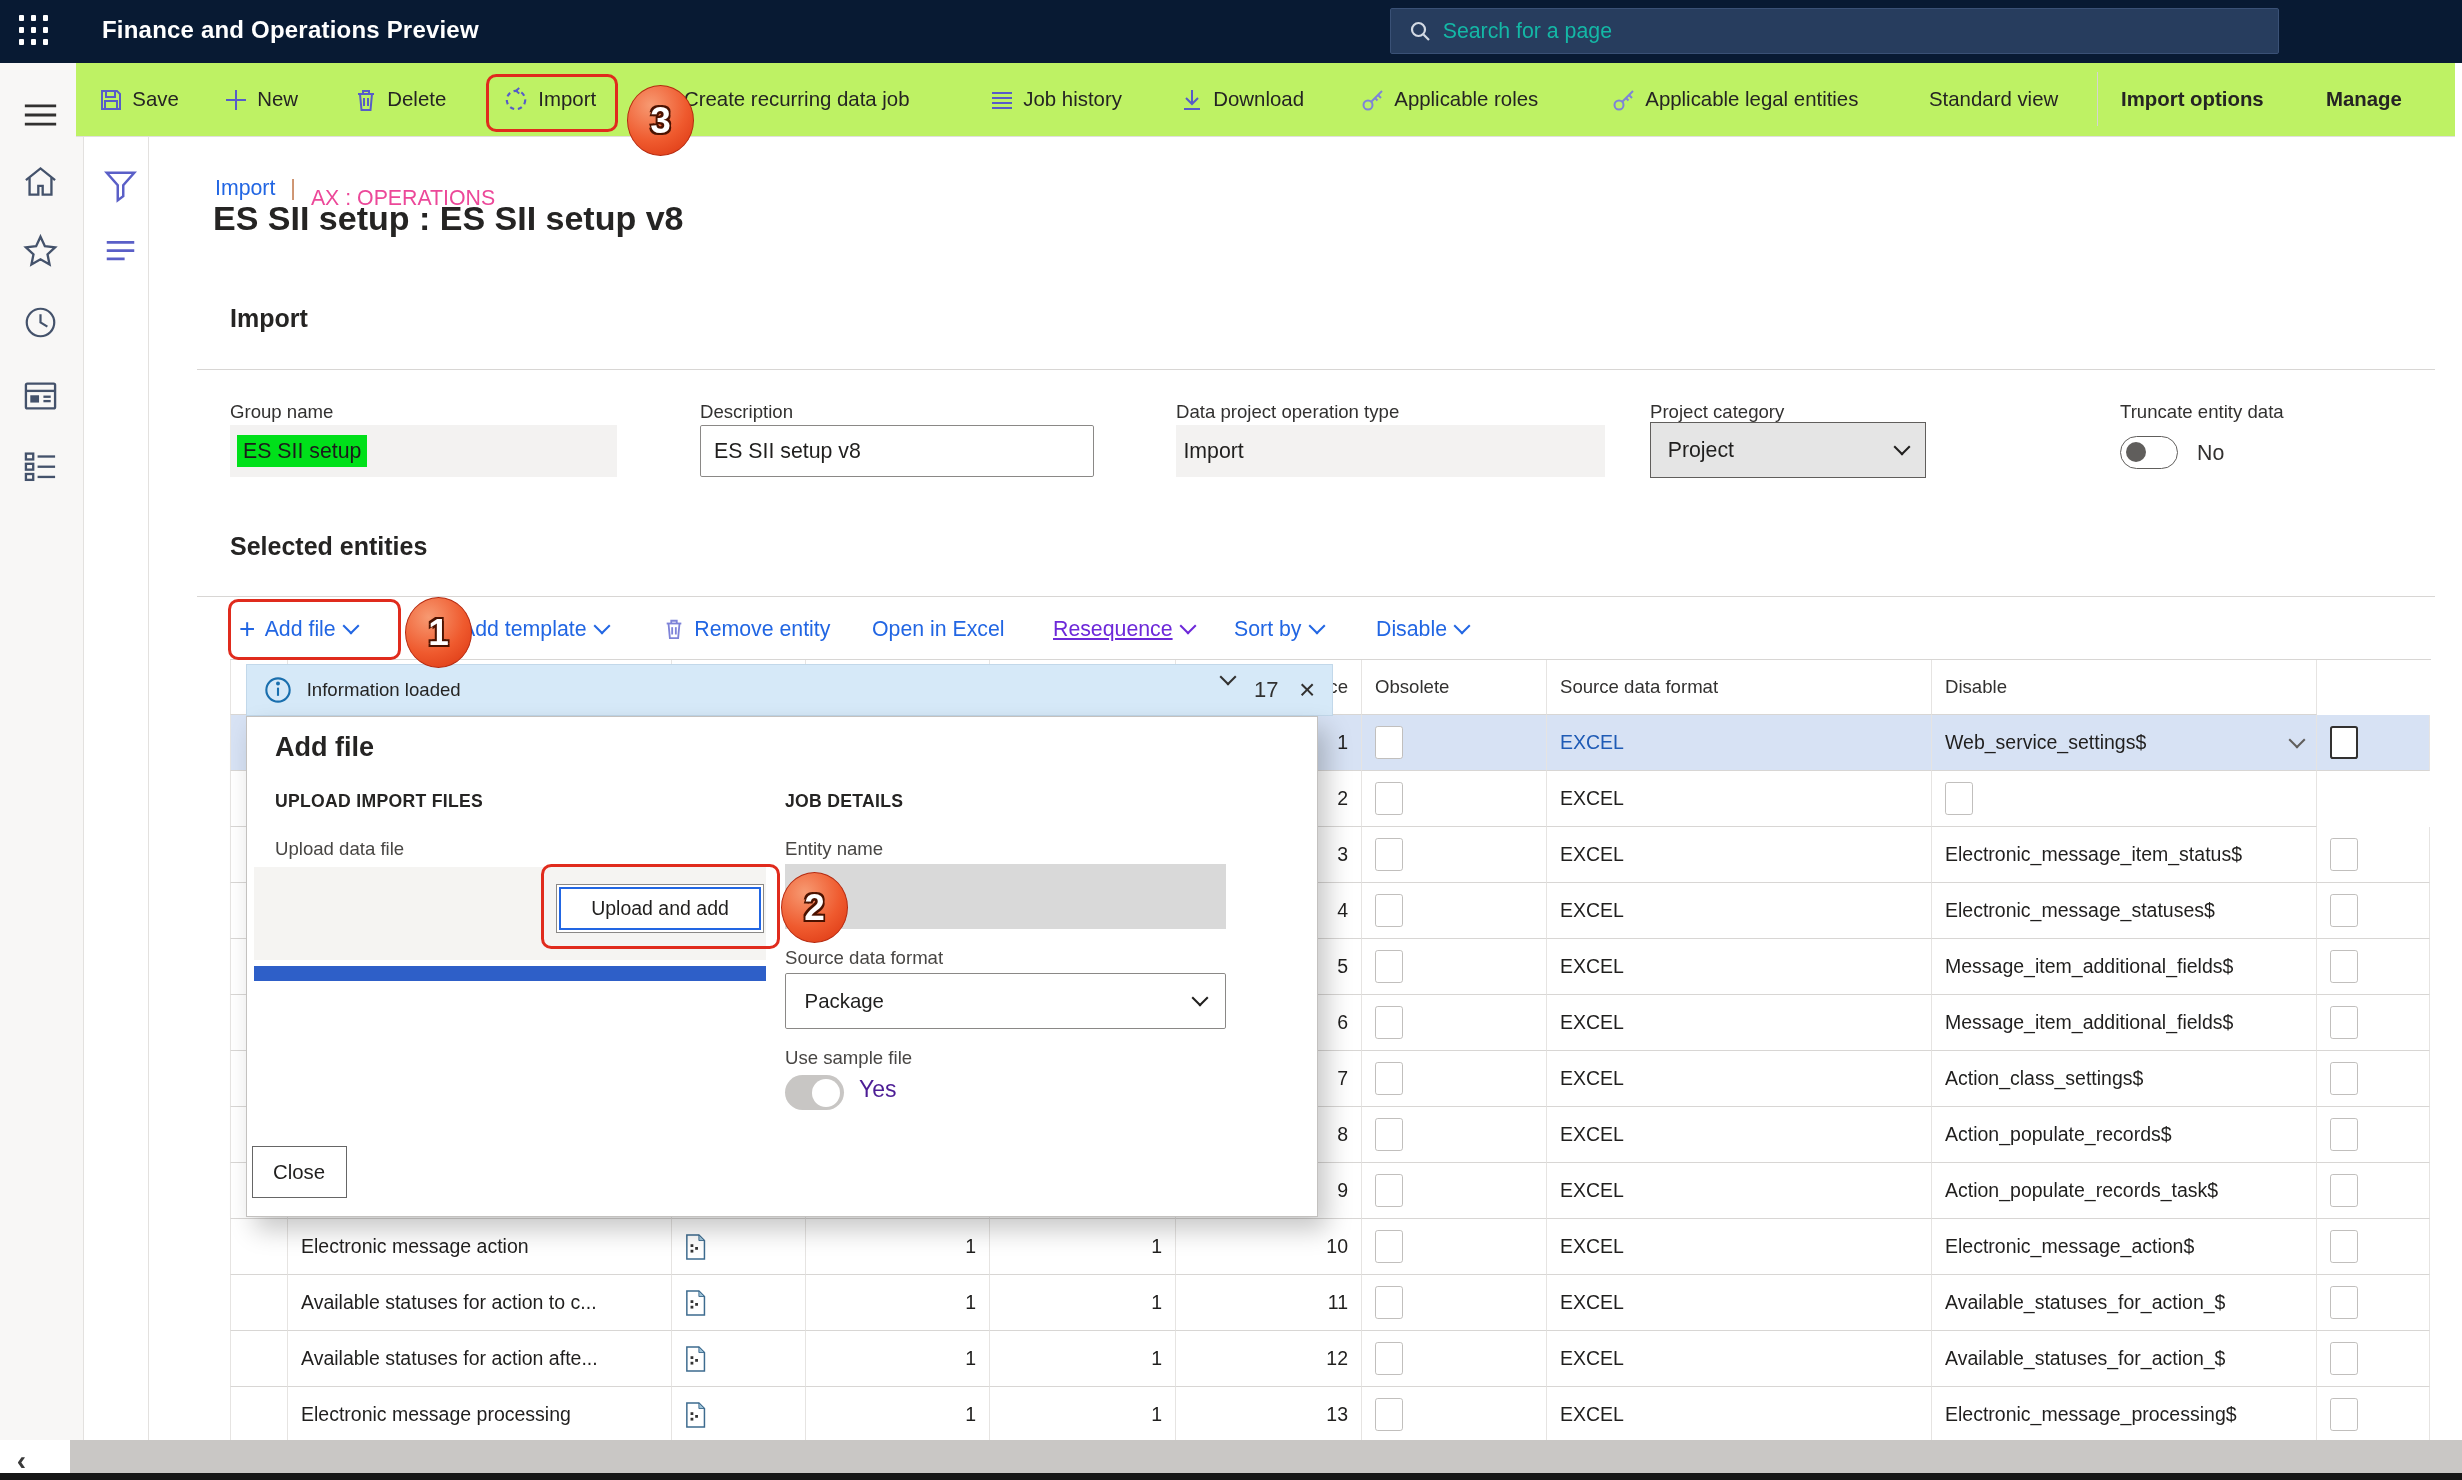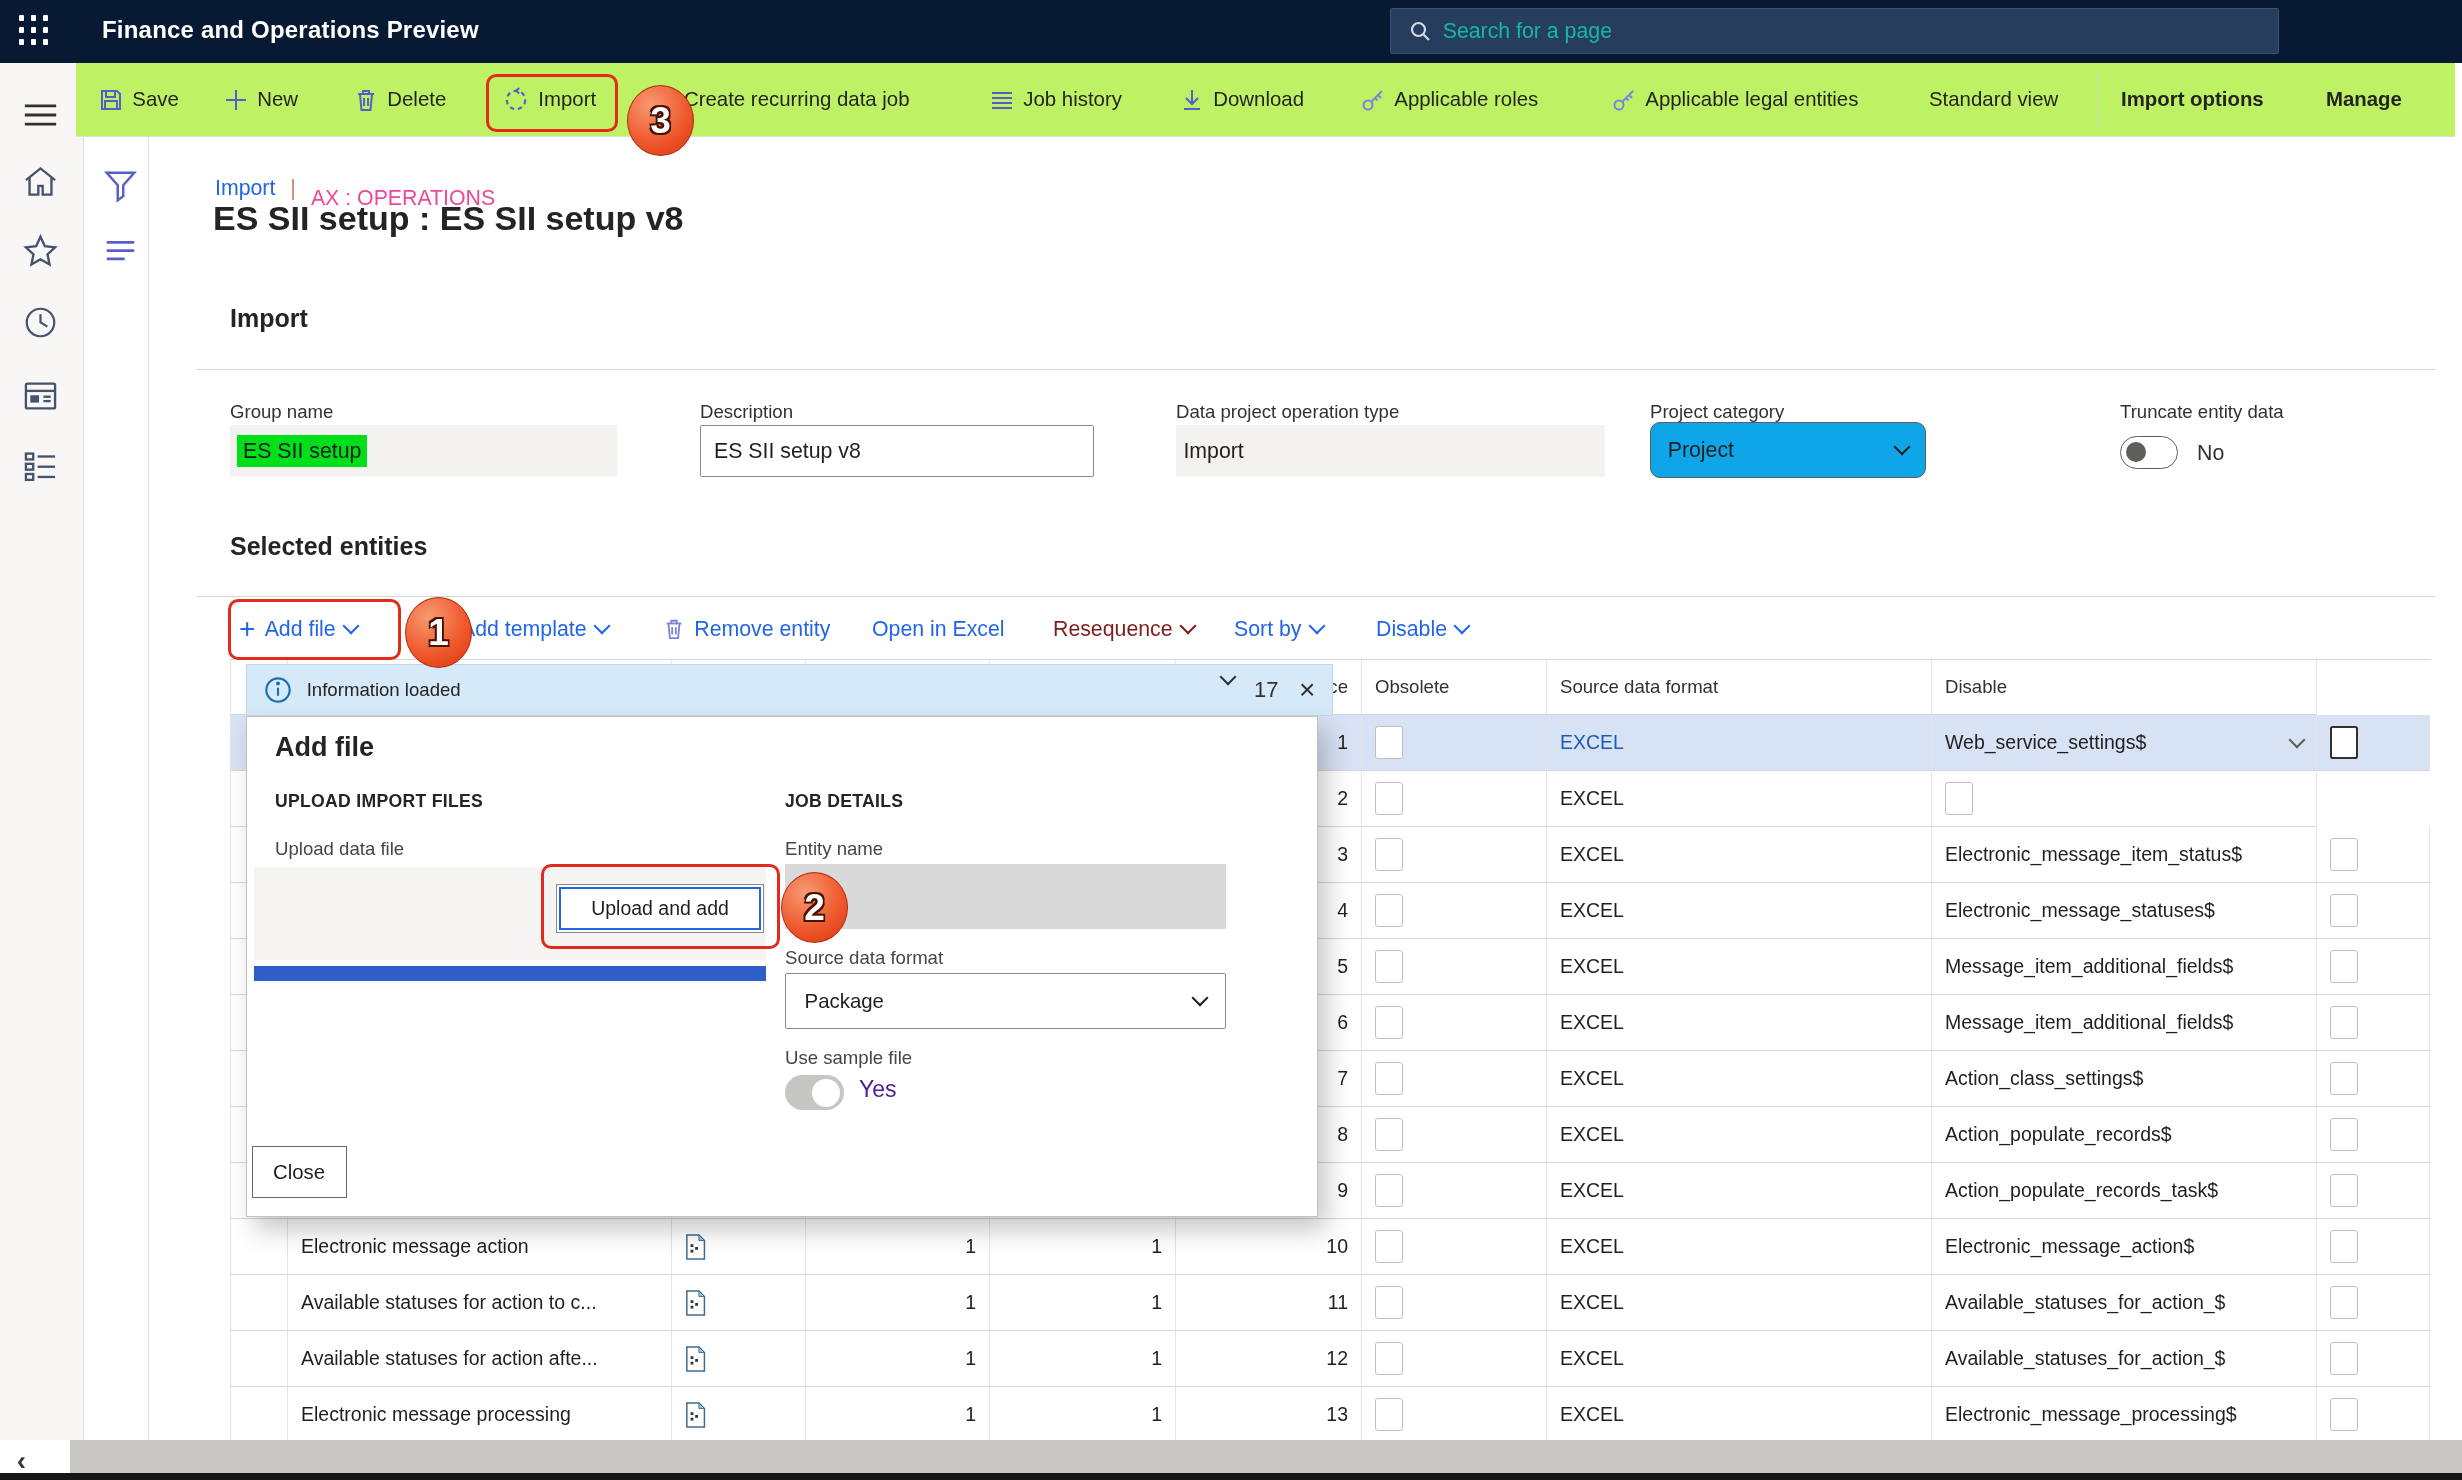--- a/index.html
+++ b/index.html
@@ -35,33 +35,33 @@
   .breadcrumb .ctx { color:#ec4899;margin-top:21px; }
   .page-title { position:absolute; left:213px; top:199px; font-size:34px; font-weight:bold; color:#252423; }
   .section-title { position:absolute; font-size:25px; font-weight:bold; color:#252423; }
   .hr { position:absolute; left:197px; width:2238px; height:0.9px; background:#d8d6d4; }
   
   .fld-label { position:absolute; font-size:18.6px; color:#323130; }
   .ro-box { position:absolute; height:52px; background:#f3f2f1; display:flex; align-items:center; padding:0 7.4px; font-size:21.3px; color:#201f1e;}
   .hl-green { background:#00e01a; padding:3.7px 5.6px; color:#1b1b1b; }
   input.txt { position:absolute; height:52px; border:1.9px solid #8a8886; border-radius:1.9px; font-size:21.3px;
     font-family:"Liberation Sans",sans-serif; color:#201f1e; padding:0 13px; background:#fff;}
-  .select { position:absolute; height:56px; border:1.9px solid #605e5c; border-radius:10px; background:#0ea5e9;
+  .select { position:absolute; height:56px; border:1.9px solid #605e5c; border-radius:0; background:#e5e5e5;
     display:flex; align-items:center; justify-content:space-between; padding:0 16.7px; font-size:21.3px; color:#201f1e; cursor:pointer;}
   .chev { width:12px; height:12px; border-right:2.2px solid currentColor; border-bottom:2.2px solid currentColor;
     transform:rotate(45deg); display:inline-block; margin-top:-5.6px;}
   .toggle-off { position:absolute; width:58px; height:33px; border:1.9px solid #605e5c; border-radius:17.6px; background:#fff; cursor:pointer;}
   .toggle-off i { position:absolute; left:4.6px; top:4.6px; width:20.4px; height:20.4px; background:#605e5c; border-radius:50%; }
   .toggle-on-dis { position:absolute; width:59px; height:35px; border-radius:18.6px; background:#c8c6c4; }
   .toggle-on-dis i { position:absolute; right:3.7px; top:3.7px; width:28px; height:28px; background:#fff; border-radius:50%; }
   .toggle-side { position:absolute; font-size:21.3px; color:#323130; }
   
   .et-item { position:absolute; top:605px; height:48px; display:flex; align-items:center; gap:9.3px;
     font-size:21.3px; color:#2266e3; cursor:pointer; white-space:nowrap;}
-  .et-item.gray { color:#7f1d1d; }
+  .et-item.gray { color:#6d28d9;text-decoration:underline; }
   .plus { font-size:28px; font-weight:400; line-height:18.6px; }
   
   #tablewrap { position:absolute; left:230px; top:659px; width:2201px; height:790px; overflow:hidden; }
   .trow { display:grid; grid-template-columns:58px 384px 134px 184px 186px 186px 185px 385px 385px 113px; height:56px; background:#fff;}
   .trow.thead { border-top:0.9px solid #d8d6d4; }
   .tc { border-right:0.9px solid #e6e4e2; border-bottom:0.9px solid #d8d6d4; display:flex; align-items:center;
     padding:0 13px; font-size:19.5px; color:#201f1e; overflow:hidden; white-space:nowrap;}
   .tc:first-child { border-left:0.9px solid #e6e4e2; }
   .thead .tc { font-size:18.6px; color:#323130; }
   .c-num { justify-content:flex-end; }

